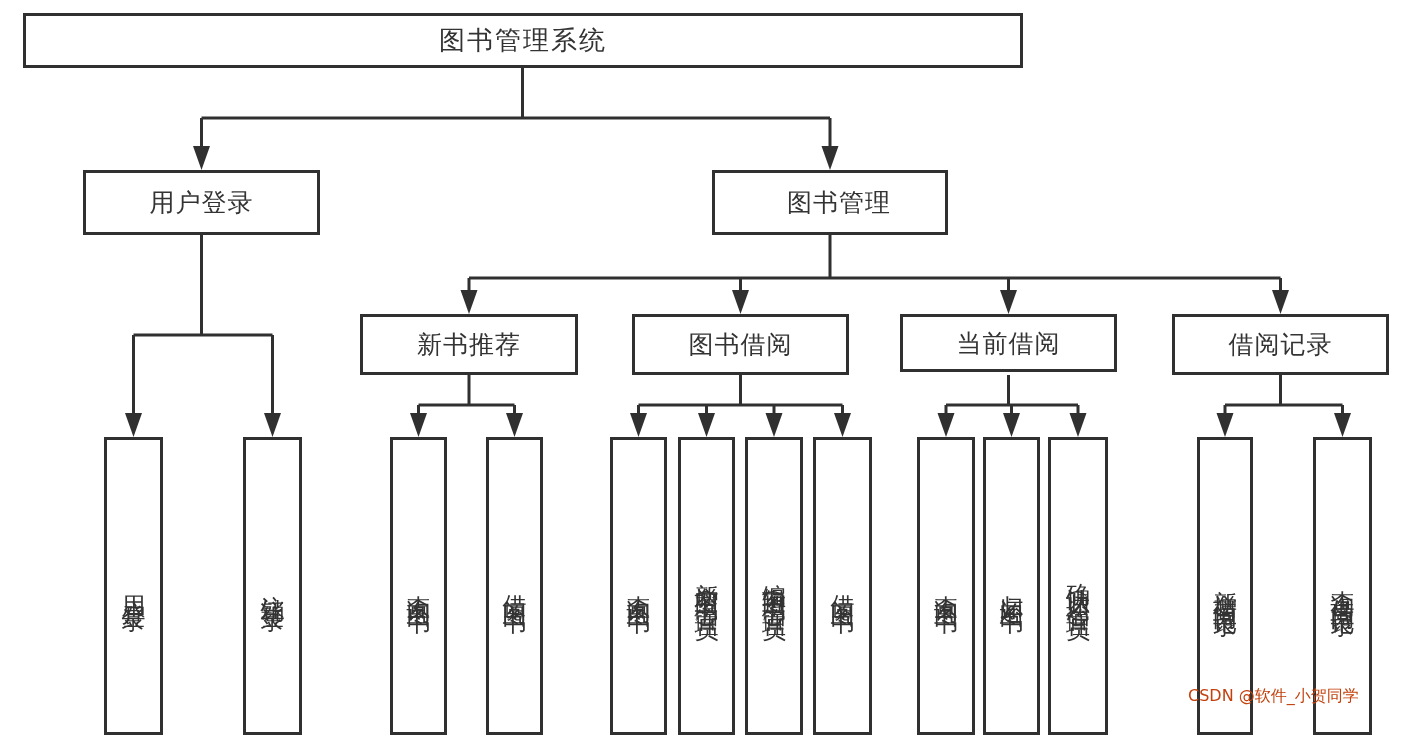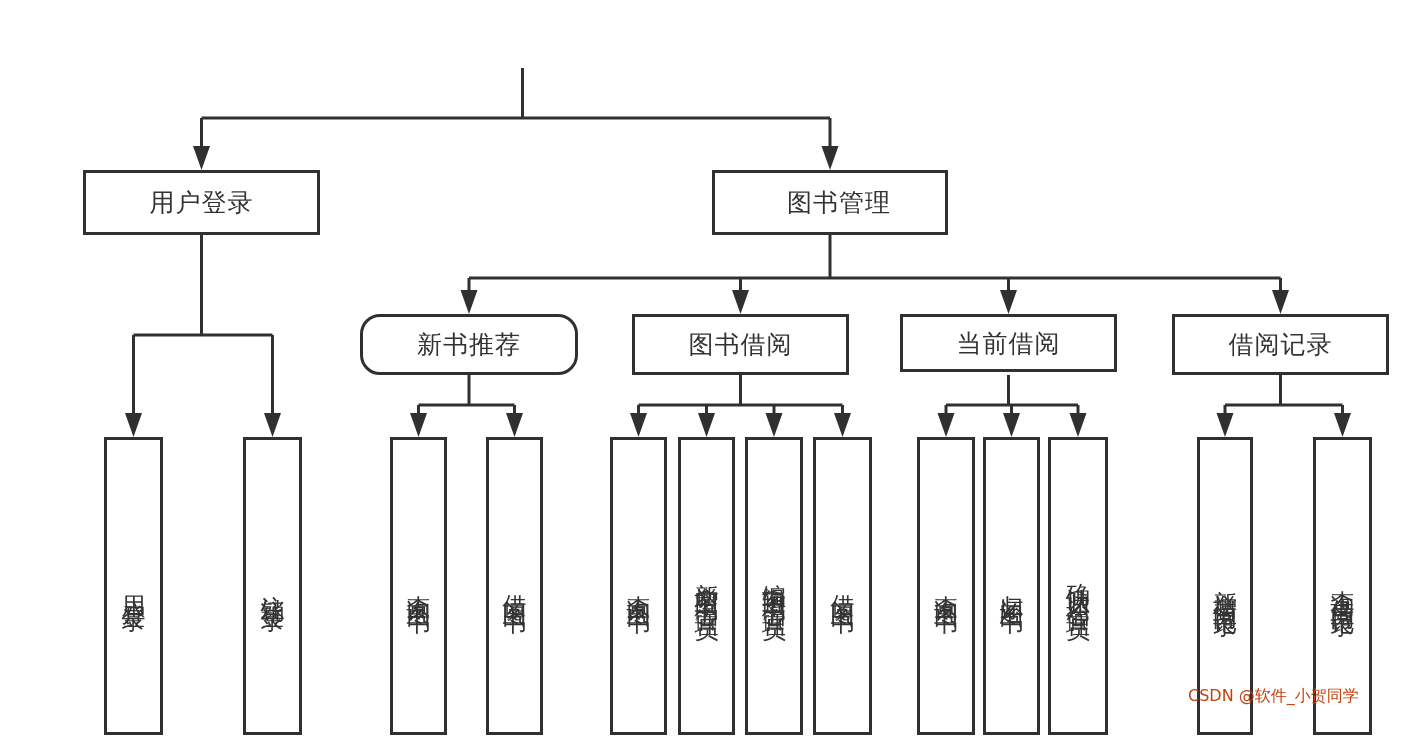--- a/index.html
+++ b/index.html
@@ -41,21 +41,21 @@
     letter-spacing: 5px;
     line-height: 1;
     white-space: normal;
   }
   
   .n-root  { left: 23px;   top: 13px;  width: 1000px; height: 55px; }
   
   .n-l2a   { left: 83px;   top: 170px; width: 237px; height: 65px; }
   .n-l2b   { left: 712px;  top: 170px; width: 236px; height: 65px; padding-left: 18px; }
   
-  .n-l3a   { left: 360px;  top: 314px; width: 218px; height: 61px; border-radius: 20px; }
+  .n-l3a   { left: 360px;  top: 314px; width: 218px; height: 61px; }
   .n-l3b   { left: 632px;  top: 314px; width: 217px; height: 61px; }
   .n-l3c   { left: 900px;  top: 314px; width: 217px; height: 58px; }
   .n-l3d   { left: 1172px; top: 314px; width: 217px; height: 61px; font-family: Liberation Mono, monospace; }
   
   .leaf    { top: 437px; height: 298px; }
   .n-lf01  { left: 104px;  width: 59px; }
   .n-lf02  { left: 243px;  width: 59px; }
   .n-lf03  { left: 390px;  width: 57px; }
   .n-lf04  { left: 486px;  width: 57px; }
   .n-lf05  { left: 610px;  width: 57px; }
@@ -113,20 +113,21 @@
       <polygon points="765.5,413 782.5,413 774,437"></polygon>
       <polygon points="834,413 851,413 842.5,437"></polygon>
       <polygon points="937.5,413 954.5,413 946,437"></polygon>
       <polygon points="1003,413 1020,413 1011.5,437"></polygon>
       <polygon points="1069.5,413 1086.5,413 1078,437"></polygon>
       <polygon points="1216.5,413 1233.5,413 1225,437"></polygon>
       <polygon points="1334,413 1351,413 1342.5,437"></polygon>
     </g>
   </svg>
 
+  <div class="node rootnode n-root">图书管理系统</div>
 
   <div class="node hnode n-l2a">用户登录</div>
   <div class="node hnode n-l2b">图书管理</div>
 
   <div class="node hnode n-l3a">新书推荐</div>
   <div class="node hnode n-l3b">图书借阅</div>
   <div class="node hnode n-l3c">当前借阅</div>
   <div class="node hnode n-l3d">借阅记录</div>
 
   <div class="node vnode leaf n-lf01">用户登录</div>

